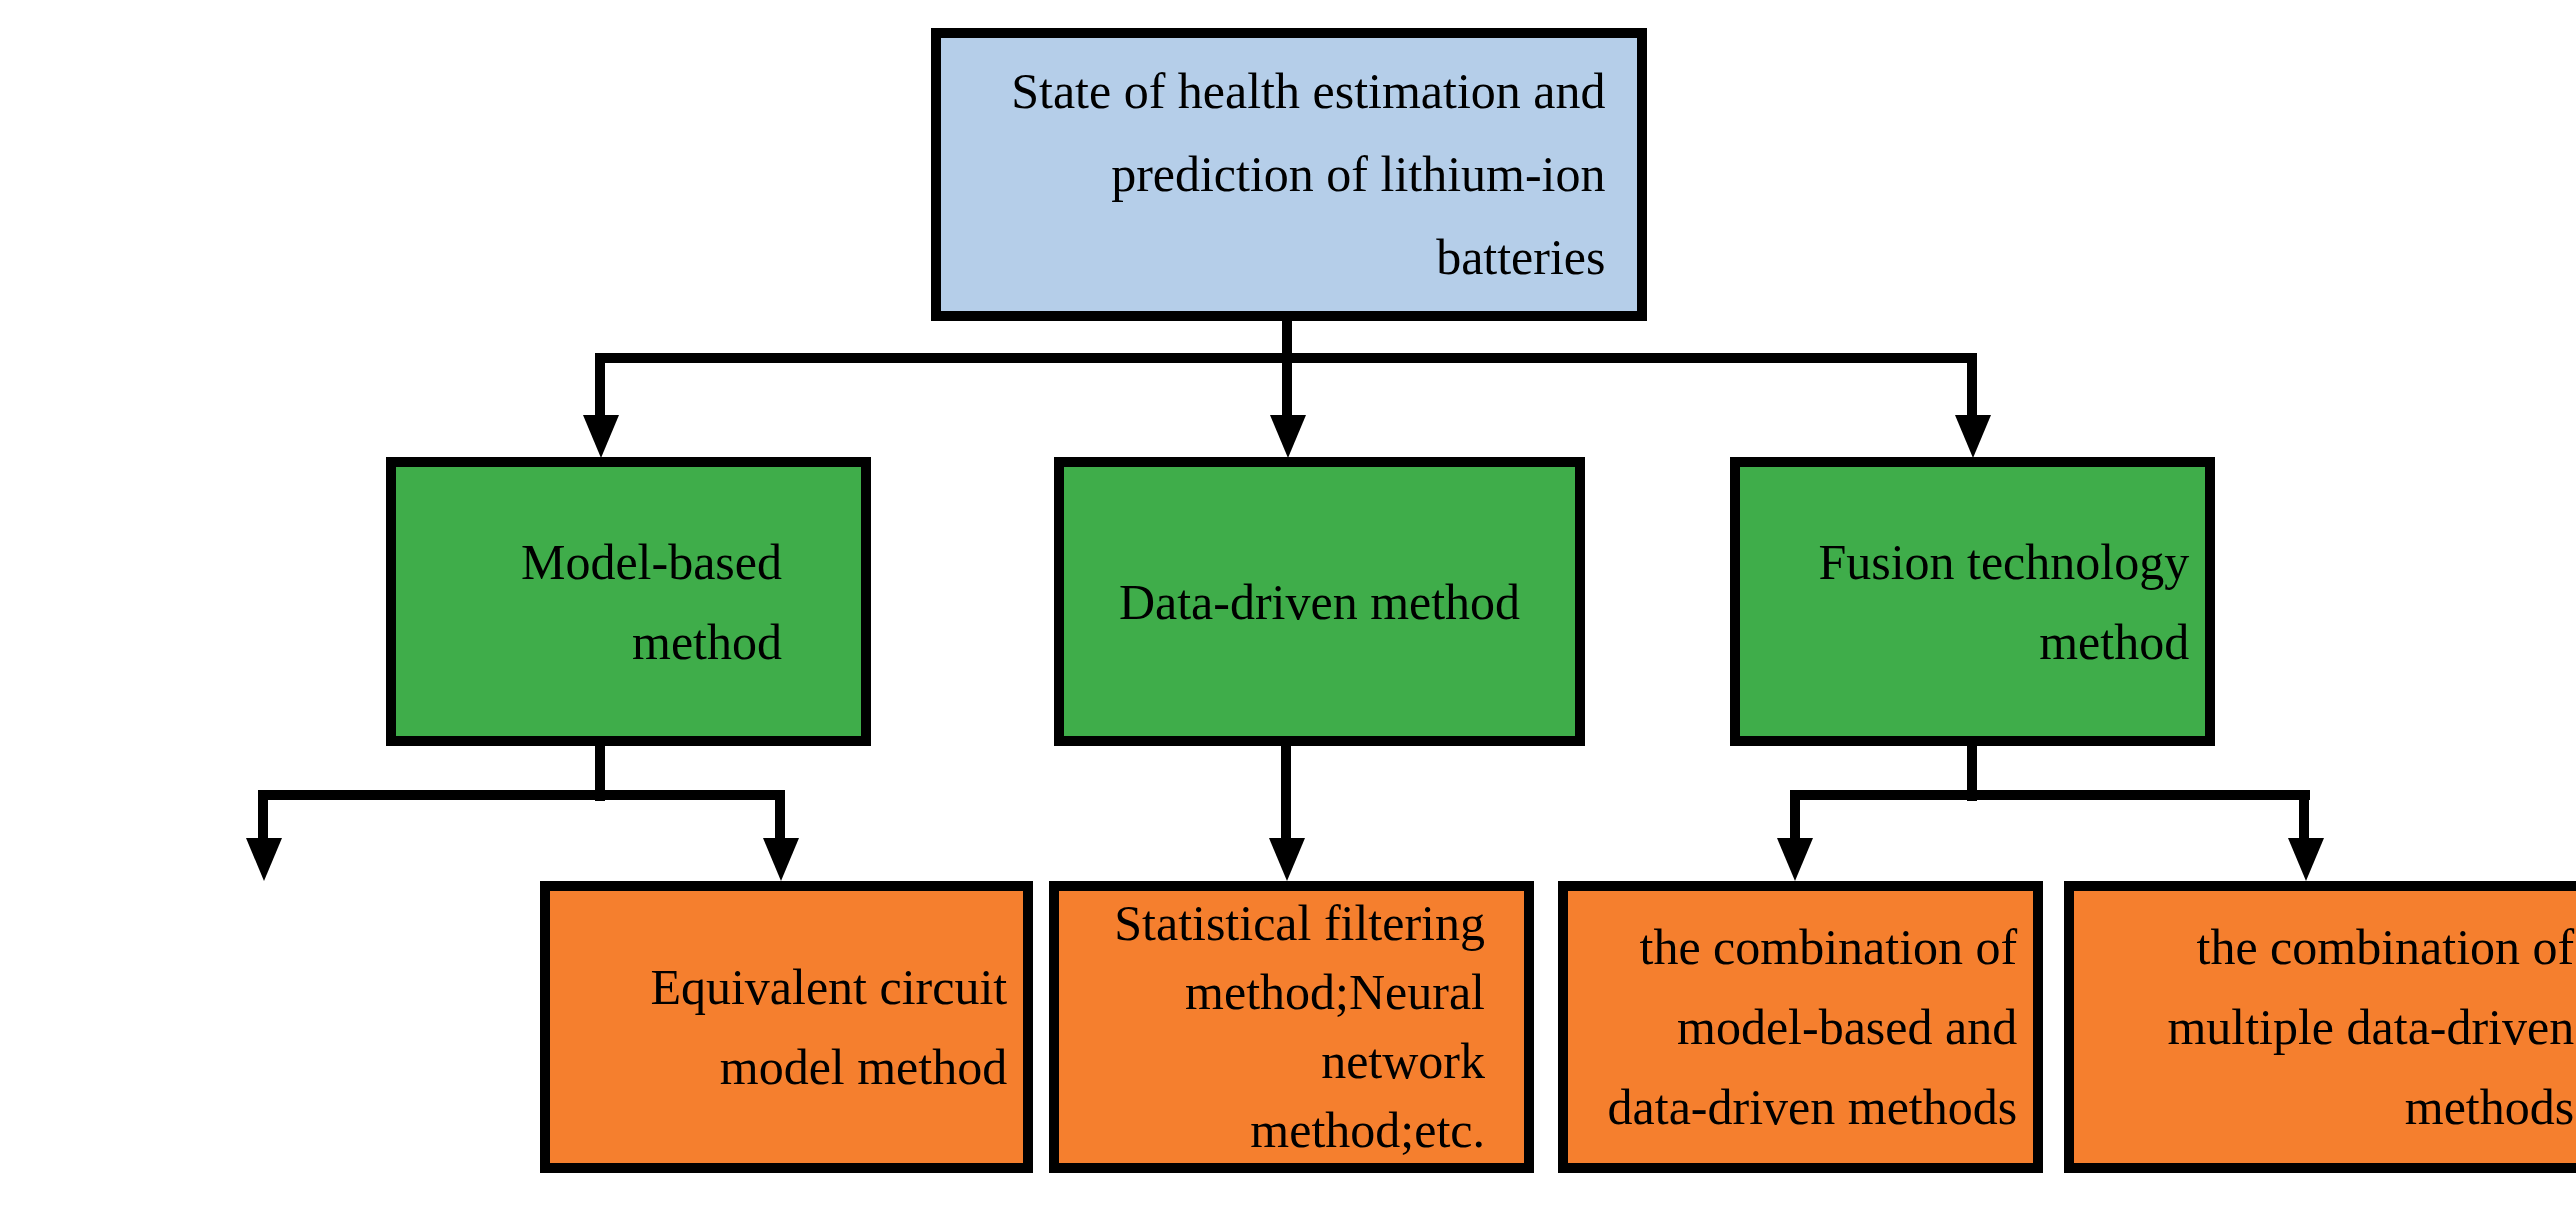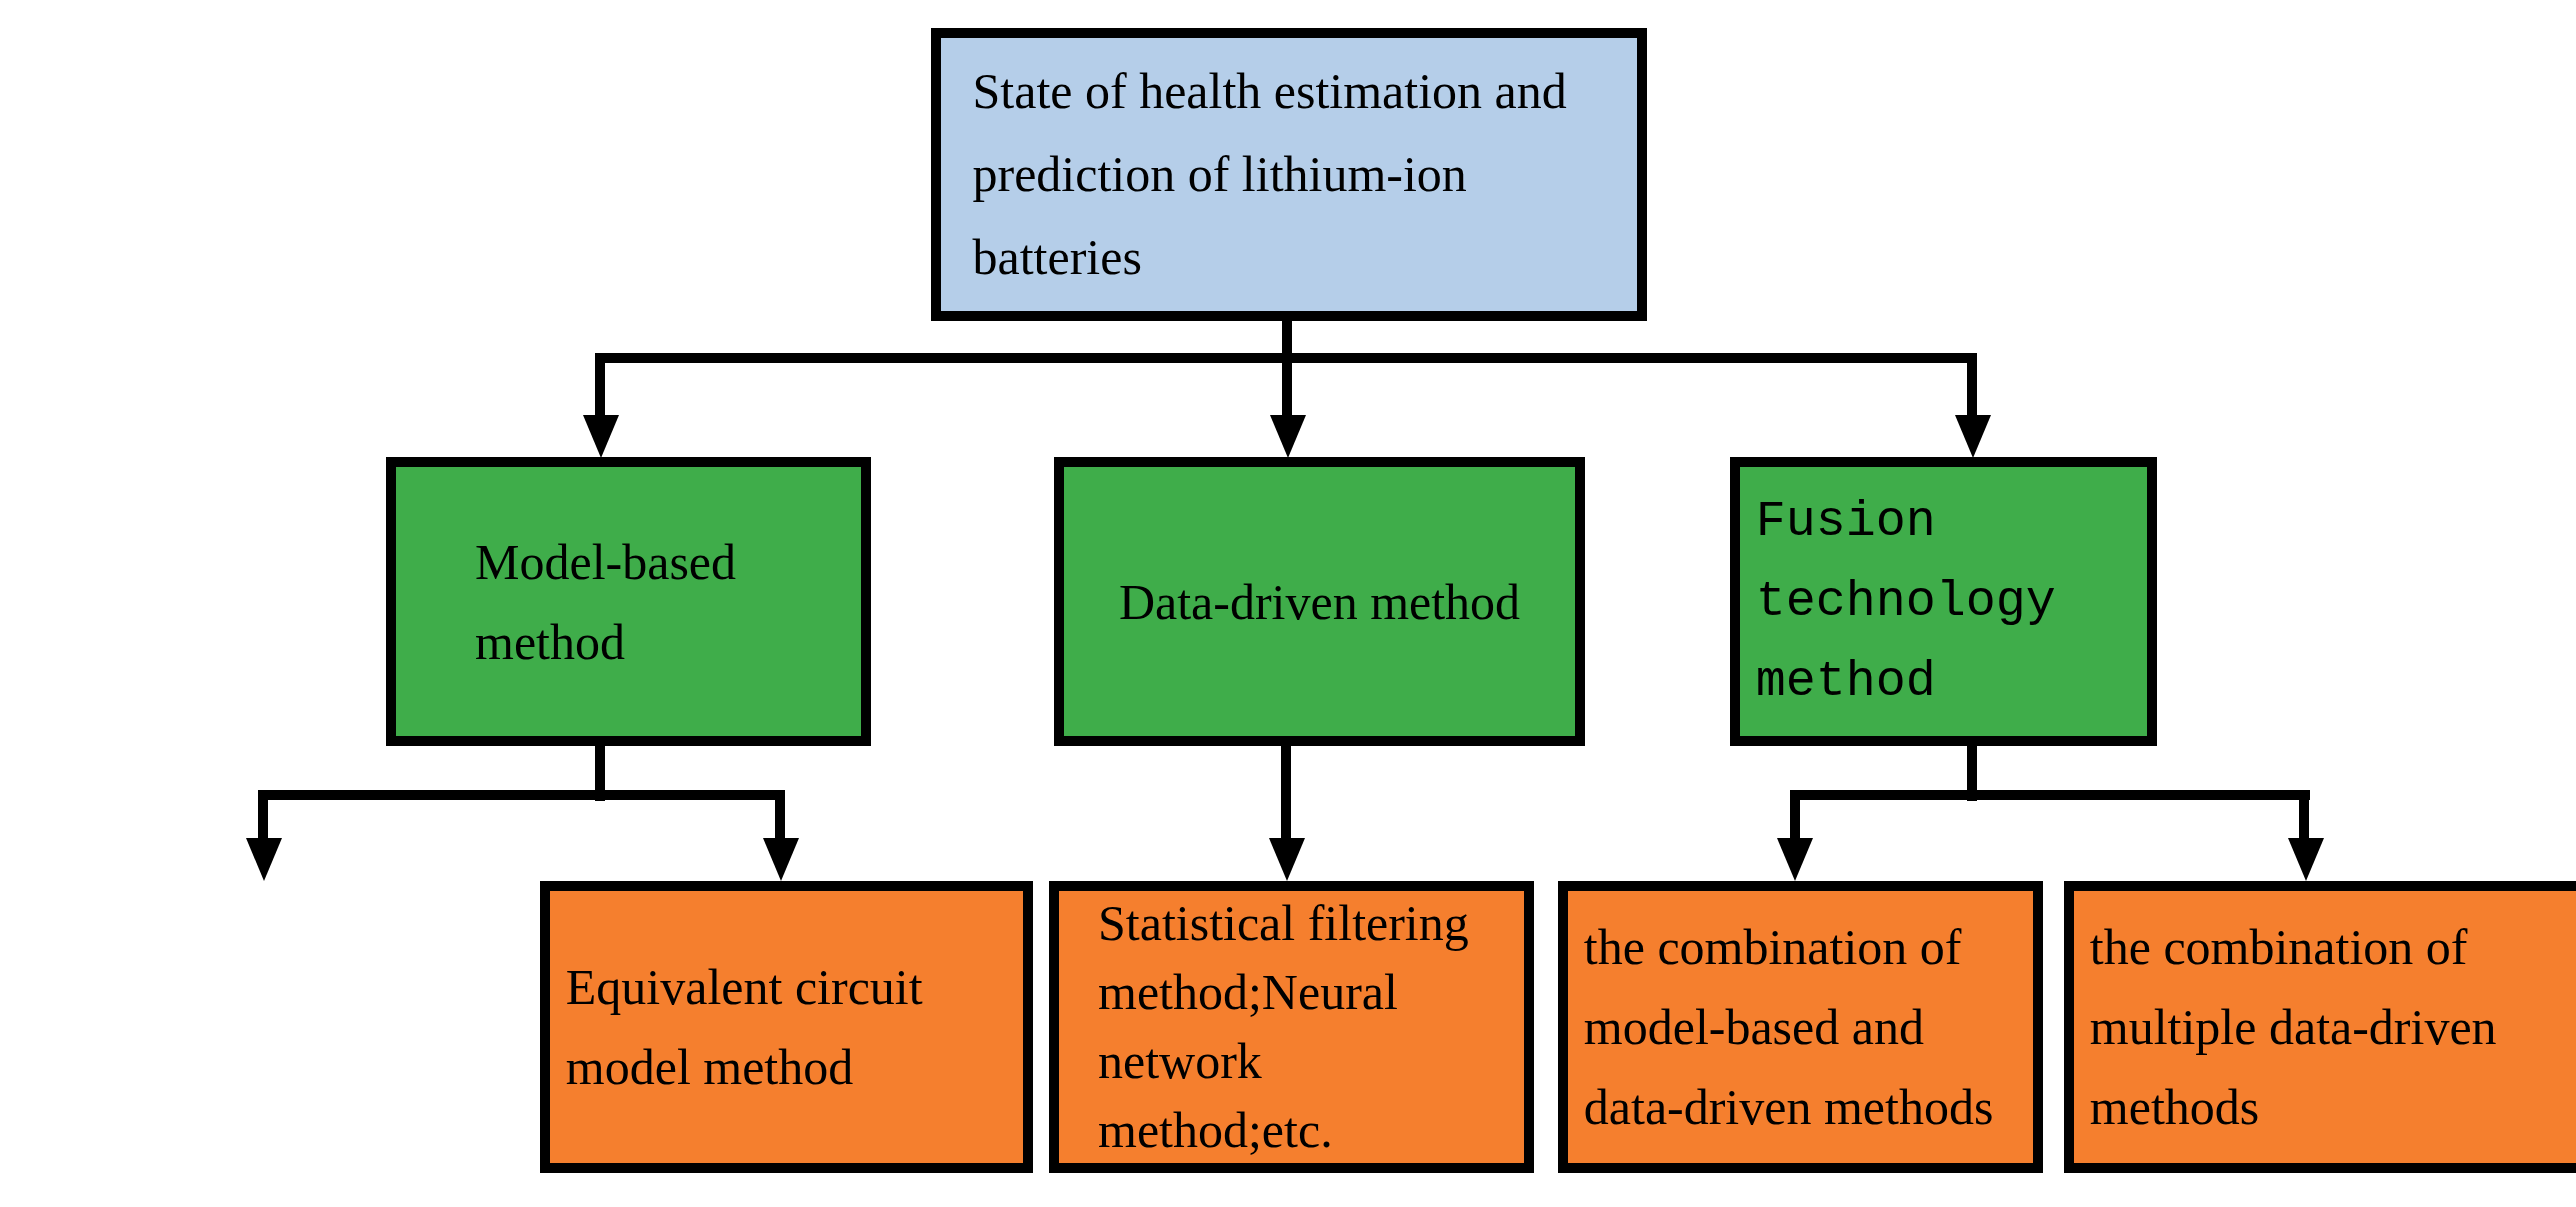--- a/index.html
+++ b/index.html
@@ -16,37 +16,37 @@
     color: #000000;
     overflow: hidden;
   }
   .node {
     position: absolute;
     box-sizing: border-box;
     border: 10.2px solid #000000;
     display: flex;
     align-items: center;
     justify-content: center;
-    text-align: left;
+    text-align: right;
     font-size: 50px;
     line-height: 1.6;
     color: #000000;
   }
   .root-node {
     left: 931px; top: 27.6px; width: 716px; height: 293px;
     background: var(--root-fill, #b5cee9);
     padding: 0 31.5px;
     line-height: 1.66;
   }
   .branch-node { background: var(--branch-fill, #3fad4a); }
   .leaf-node   { background: var(--leaf-fill, #f57f2e); margin-left: 6px; }
 
   .branch-1 { left: 358px;  top: 457px; width: 485px; height: 289px; padding: 0 79px; margin-left: 28px; }
   .branch-2 { left: 1054px; top: 457px; width: 531px; height: 289px; padding: 0 15.8px; }
-  .branch-3 { left: 1730px; top: 457px; width: 427px; height: 289px; padding: 0 15.8px; font-family: Liberation Mono, monospace; }
+  .branch-3 { left: 1730px; top: 457px; width: 485px; height: 289px; padding: 0 15.8px; }
 
   .leaf-1 { left: 16.5px;   top: 881px; width: 493px; height: 292px; padding: 0 15.8px; }
   .leaf-2 { left: 534px;  top: 881px; width: 493px; height: 292px; padding: 0 15.8px; }
   .leaf-3 { left: 1043px; top: 881px; width: 485px; height: 292px; padding: 0 39px; line-height: 1.38; }
   .leaf-4 { left: 1552px; top: 881px; width: 485px; height: 292px; padding: 0 15.8px; }
   .leaf-5 { left: 2058px; top: 881px; width: 536px; height: 292px; padding: 0 15.8px; }
 
   .conn {
     position: absolute;
     background: var(--connector, #000000);

